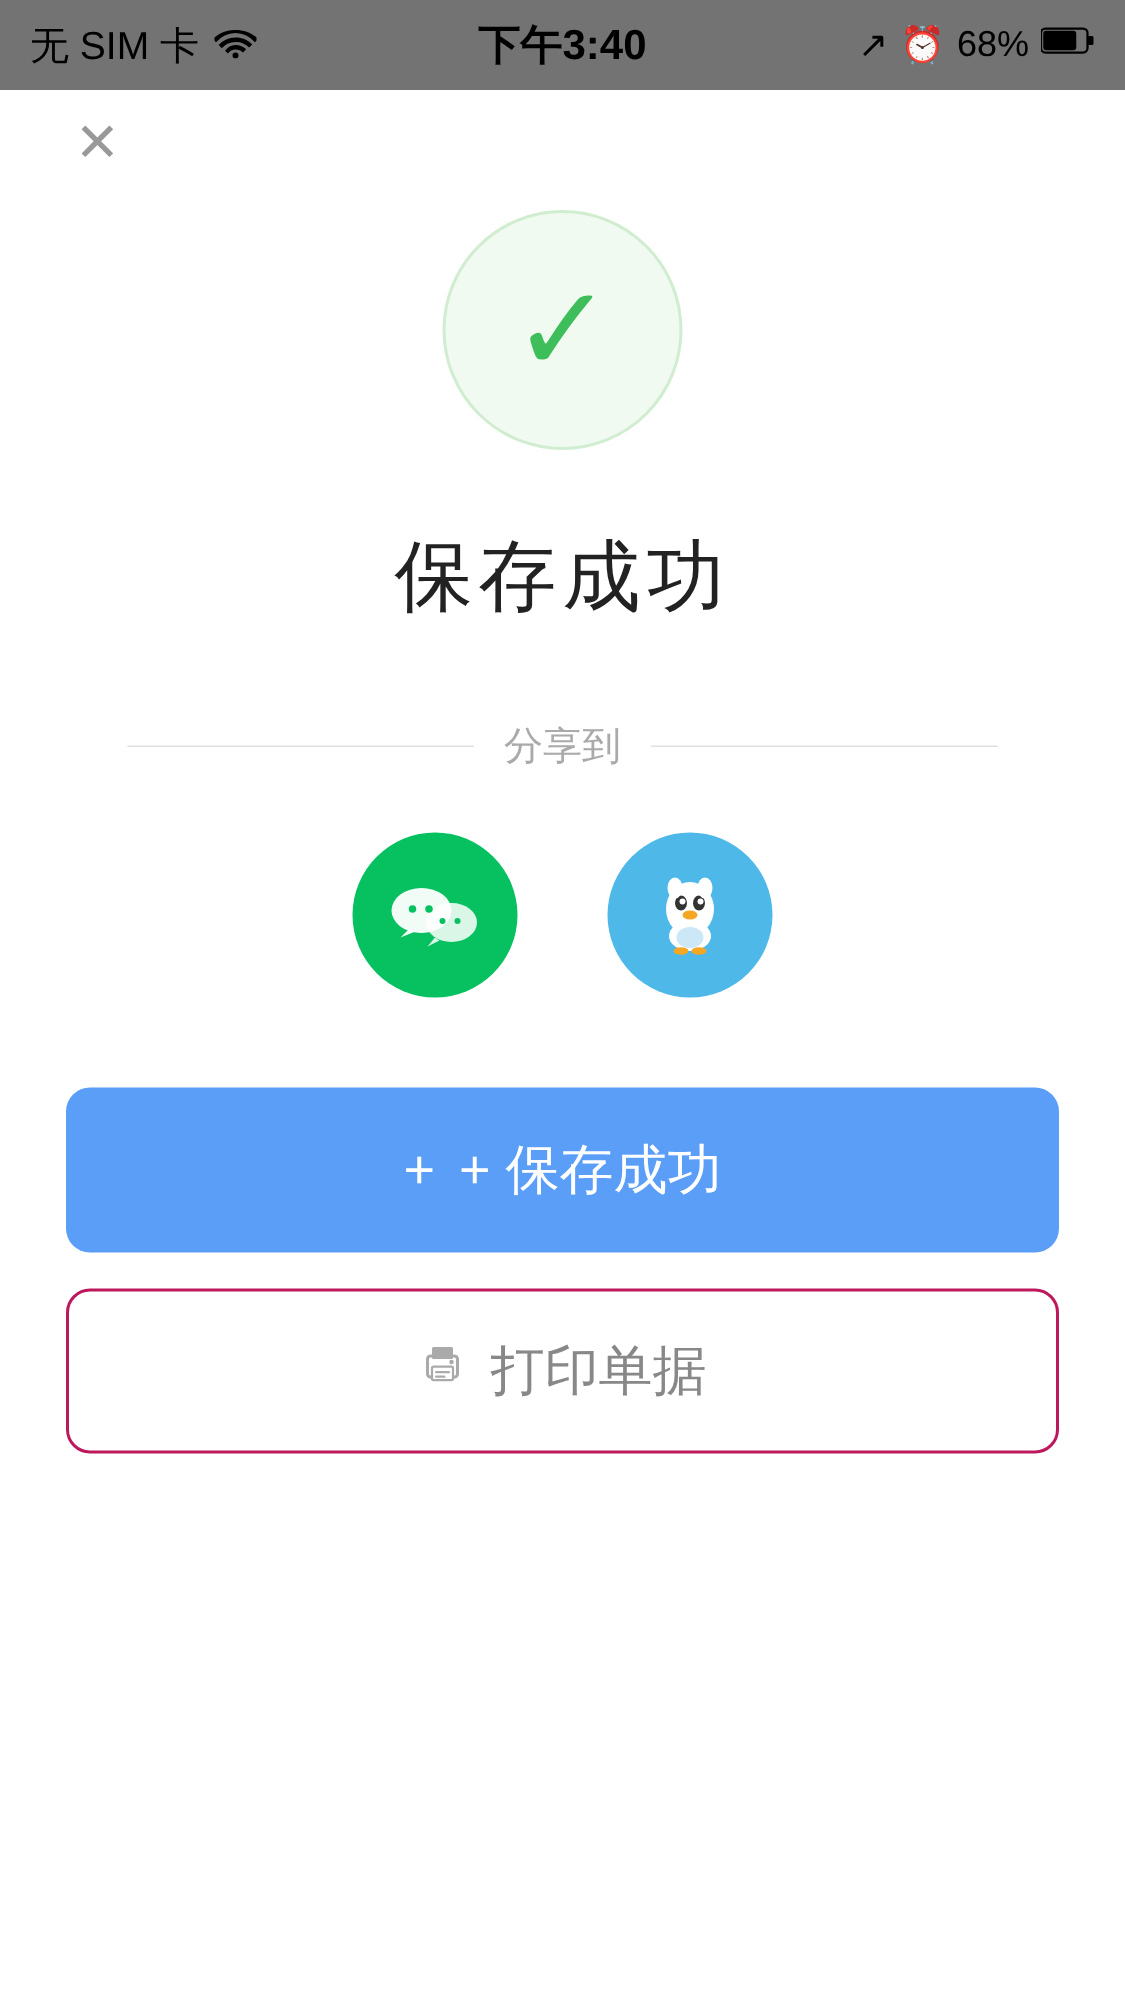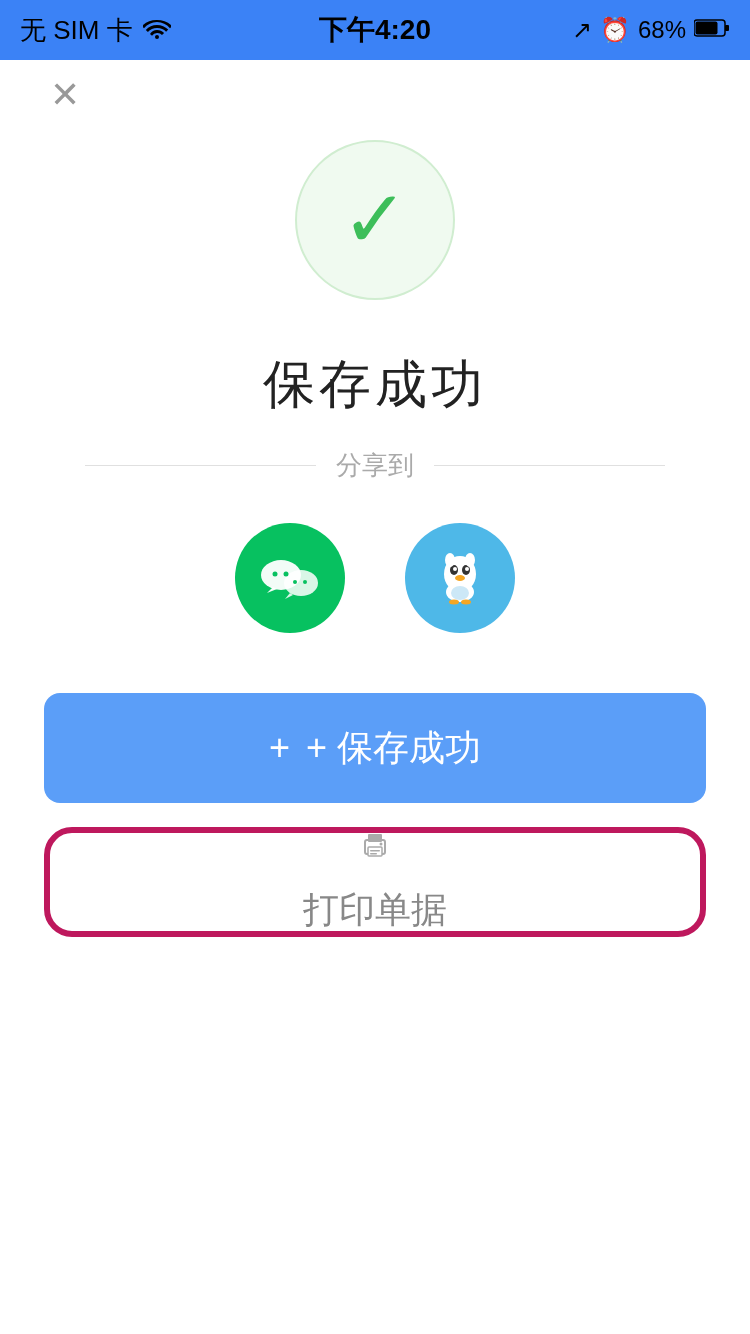--- a/index.html
+++ b/index.html
@@ -15,21 +15,21 @@
       background: #ffffff;
       font-family: -apple-system, "PingFang SC", "Helvetica Neue", Arial, sans-serif;
       overflow: hidden;
       position: relative;
     }
 
     
     .status-bar {
       width: 100%;
       height: 60px;
-      background: #3b82f6;
+      background: #737373;
       display: flex;
       align-items: center;
       justify-content: space-between;
       padding: 0 20px;
       position: relative;
     }
 
     .status-left {
       display: flex;
       align-items: center;
@@ -101,21 +101,21 @@
       font-size: 80px;
       color: #3dbe5a;
       line-height: 1;
     }
 
     
     .success-text {
       font-size: 52px;
       color: #222;
       font-weight: 400;
-      margin-bottom: 28px;
+      margin-bottom: 60px;
       letter-spacing: 4px;
     }
 
     
     .share-section {
       width: 100%;
       display: flex;
       flex-direction: column;
       align-items: center;
       margin-bottom: 60px;
@@ -198,28 +198,27 @@
     .btn-primary-text {
       font-size: 36px;
       color: #ffffff;
       font-weight: 400;
     }
 
     .btn-secondary {
       width: 100%;
       height: 110px;
       background: #ffffff;
-      border-radius: 28px;
-      border: 6px solid #be185d;
+      border-radius: 16px;
+      border: 2px solid #be185d;
       display: flex;
       align-items: center;
       justify-content: center;
       cursor: pointer;
       gap: 16px;
-      flex-direction: column;
     }
 
     .btn-secondary-text {
       font-size: 36px;
       color: #888;
       font-weight: 400;
     }
 
     .btn-icon {
       font-size: 32px;
@@ -237,21 +236,21 @@
 
 <div class="status-bar">
   <div class="status-left">
     <span>无 SIM 卡</span>
     <span>
       <svg width="28" height="22" viewBox="0 0 28 22">
         <path d="M14 18a2 2 0 1 1 0 4 2 2 0 0 1 0-4zm0-5c2.8 0 5.3 1.1 7.1 2.9l-2.1 2.1A6 6 0 0 0 14 16a6 6 0 0 0-5 2.7L7 16.9A9 9 0 0 1 14 13zm0-5c4.4 0 8.3 1.8 11.2 4.6l-2.1 2.1A12 12 0 0 0 14 11a12 12 0 0 0-9.1 4.1L2.8 13A15 15 0 0 1 14 8zm0-5C19.9 3 25.3 5.3 29.2 9L27 11.2A18 18 0 0 0 14 5 18 18 0 0 0 1 11.2L-1.2 9A21 21 0 0 1 14 3z" fill="#000"></path>
       </svg>
     </span>
   </div>
-  <div class="status-center">下午4:20</div>
+  <div class="status-center">下午3:40</div>
   <div class="status-right">
     <span>↗</span>
     <span>⏰</span>
     <span>68%</span>
     <span>
       <svg width="36" height="20" viewBox="0 0 36 20">
         <rect x="0" y="2" width="31" height="16" rx="3" ry="3" fill="none" stroke="#000" stroke-width="1.5"></rect>
         <rect x="31" y="7" width="4" height="6" rx="1" fill="#000"></rect>
         <rect x="1.5" y="3.5" width="22" height="13" rx="2" fill="#000"></rect>
       </svg>

